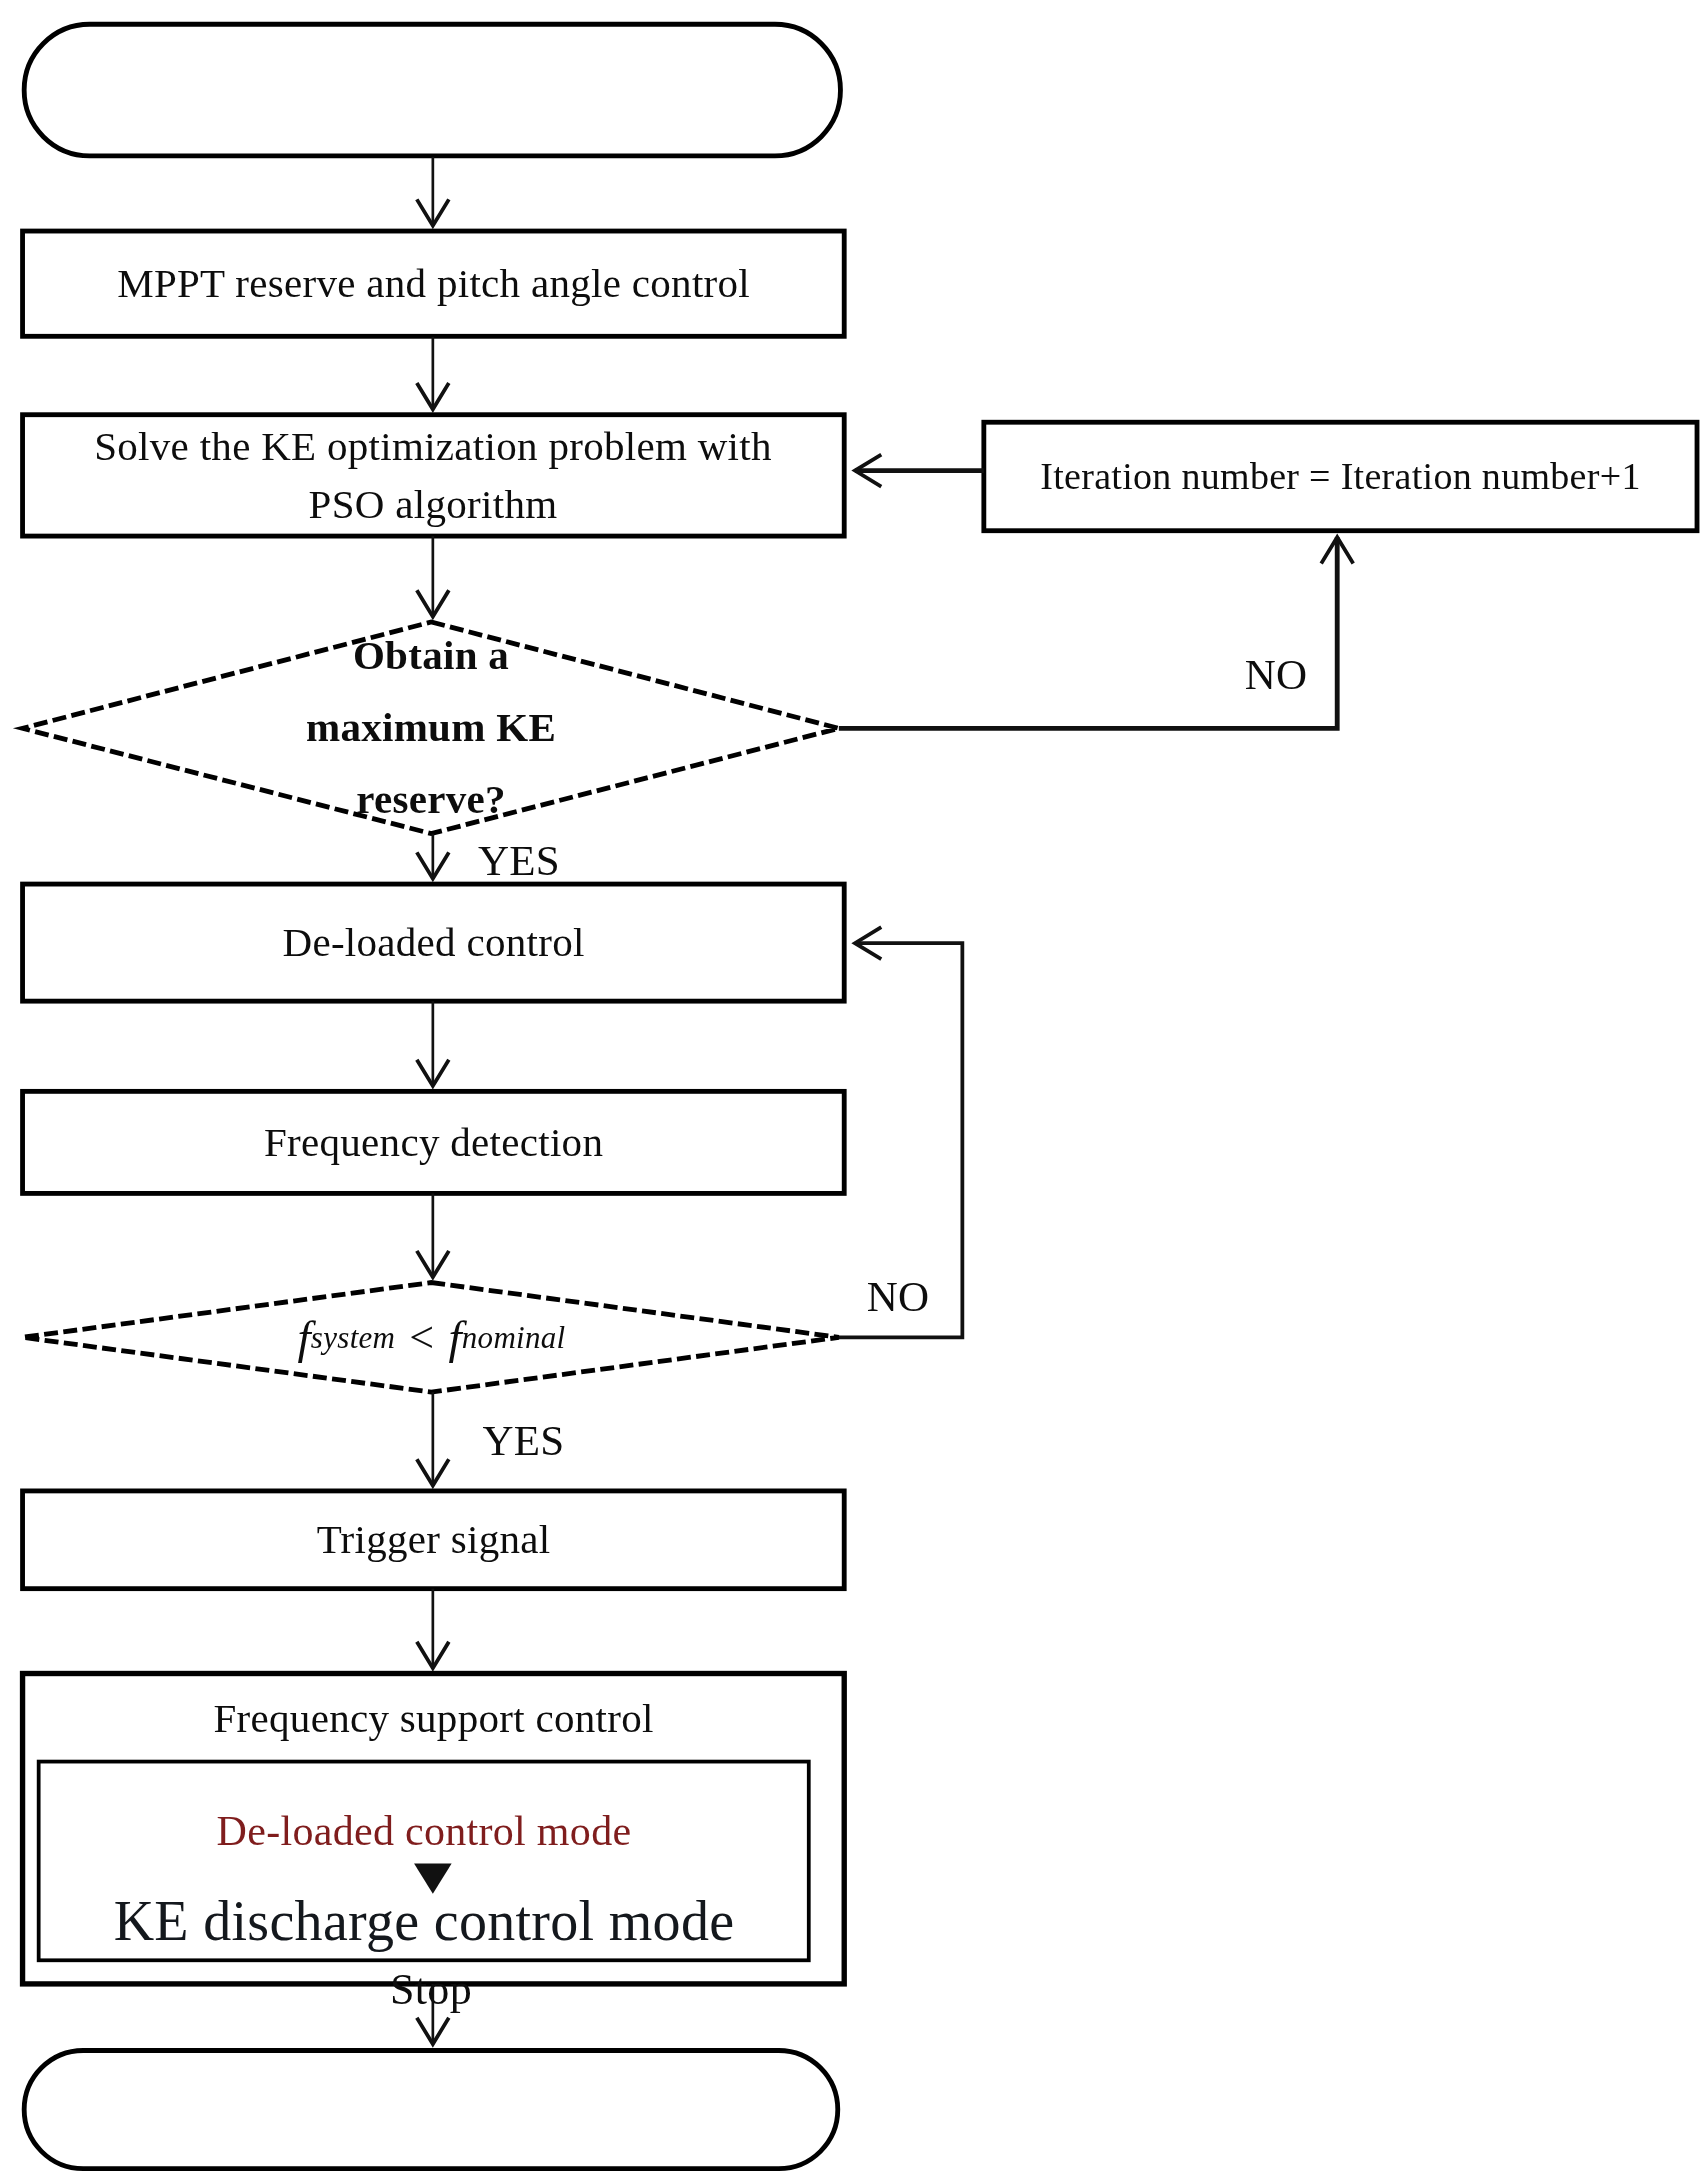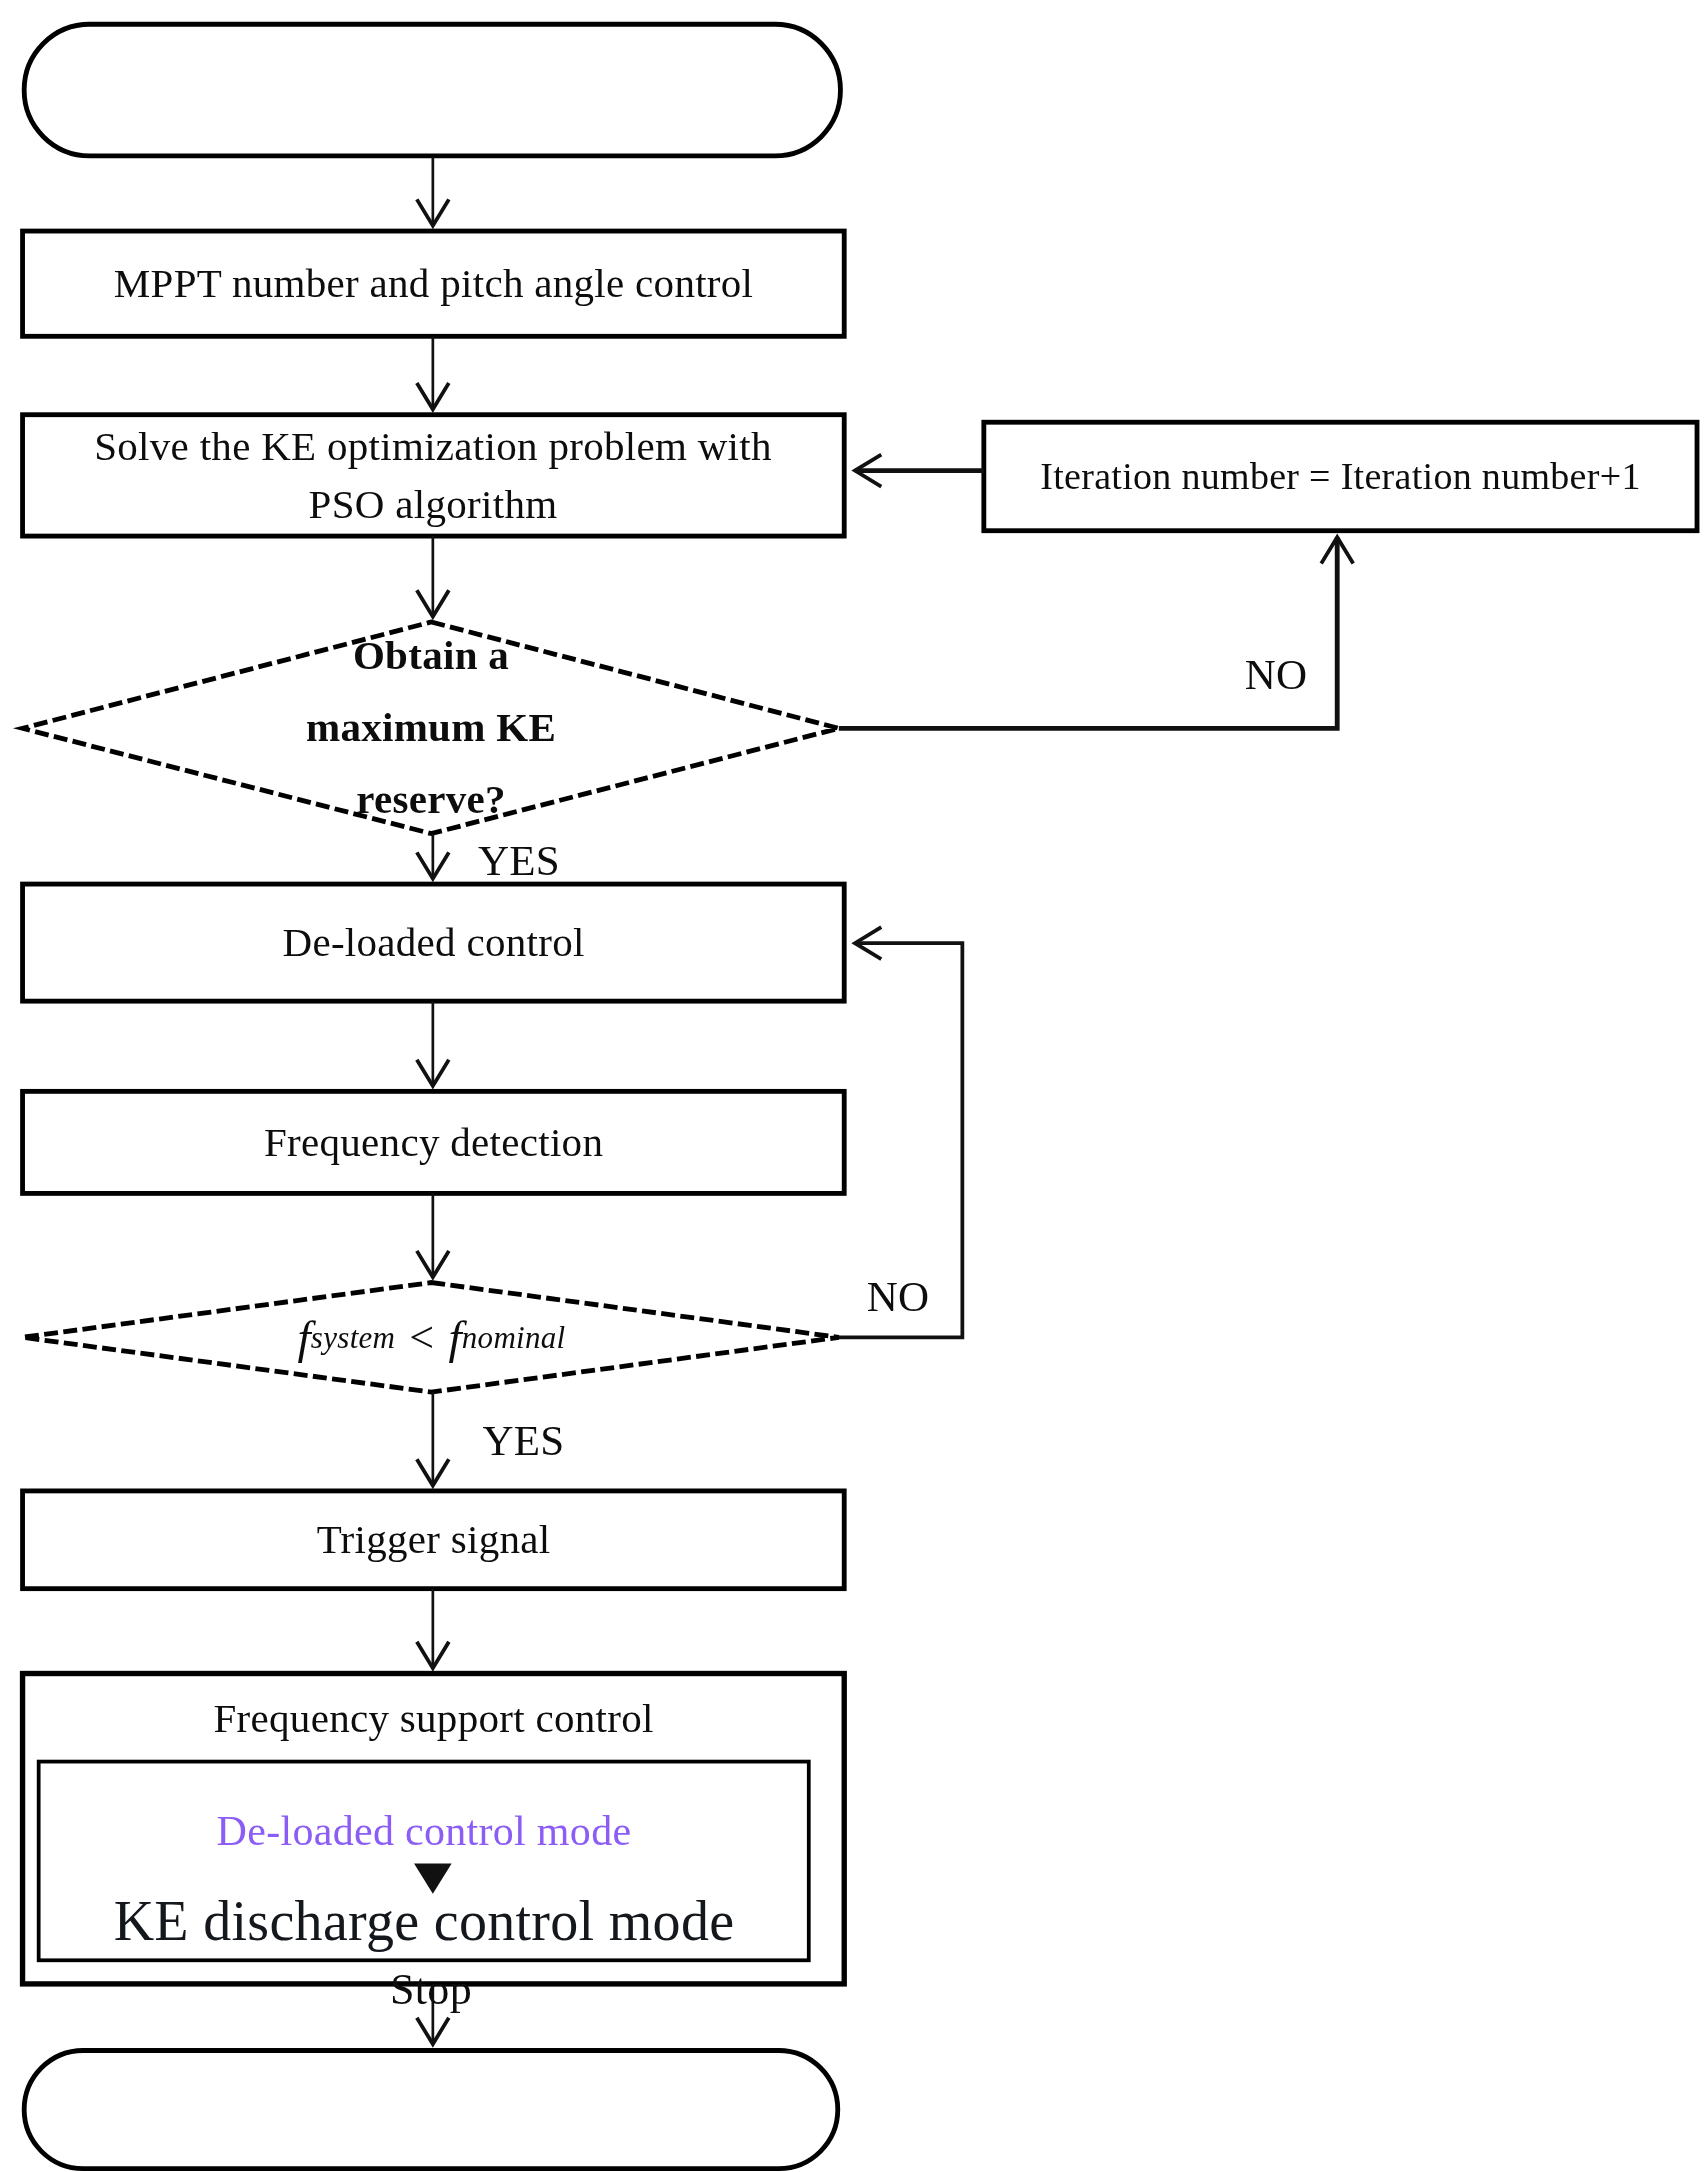--- a/index.html
+++ b/index.html
@@ -23,21 +23,21 @@
     line-height:1.4;
     letter-spacing:0.3px;
     color:#0d0d0d;
   }
   .terminator-label{font-size:44px;}
   .edge-label{font-size:43px;}
   .d1-label{line-height:1.75;}
   .nowrap{white-space:nowrap;}
   .iter-label{font-size:38px;}
   .fsc-title{font-size:41px;}
-  .mode1{color:#8b5cf6;font-size:42px;}
+  .mode1{color:#7f1d1d;font-size:42px;}
   .mode2{color:#14181d;font-size:56px;}
   .formula{font-size:47px;font-style:italic;}
   .formula sub{font-size:31px;font-style:italic;vertical-align:-15px;line-height:0;}
   .formula .op{font-style:normal;padding:0 14px;font-size:44px;}
 </style>
 </head>
 <body>
 
 <div class="canvas">
 
@@ -93,21 +93,21 @@
     <rect x="72" y="3280" width="1434" height="370" fill="#ffffff" stroke="#000000" stroke-width="7"></rect>
 
     <polygon points="771,3470 841,3470 806,3526" fill="#111111"></polygon>
 
     <path d="M806,3694 L806,3806" fill="none" stroke="#111111" stroke-width="5" marker-end="url(#vhead)"></path>
 
     <rect x="45" y="3818" width="1515" height="220" rx="110" ry="110" fill="#ffffff" stroke="#000000" stroke-width="9"></rect>
   </svg>
 
 
-  <div class="label nowrap" style="left:22.6px;top:231px;width:822px;height:105px;">MPPT number and pitch angle control</div>
+  <div class="label nowrap" style="left:22.6px;top:231px;width:822px;height:105px;">MPPT reserve and pitch angle control</div>
 
   <div class="label" style="left:57px;top:415px;width:752px;height:121px;">Solve the KE optimization problem with PSO algorithm</div>
 
   <div class="label iter-label nowrap" style="left:984px;top:422px;width:713px;height:109px;">Iteration number = Iteration number+1</div>
 
   <div class="label d1-label" style="left:259px;top:622px;width:344px;height:212px;font-weight:bold;">Obtain a maximum KE reserve?</div>
 
   <div class="label edge-label" style="left:1198px;top:640px;width:156px;height:71px;">NO</div>
 
   <div class="label edge-label" style="left:449px;top:837px;width:140px;height:49px;">YES</div>

